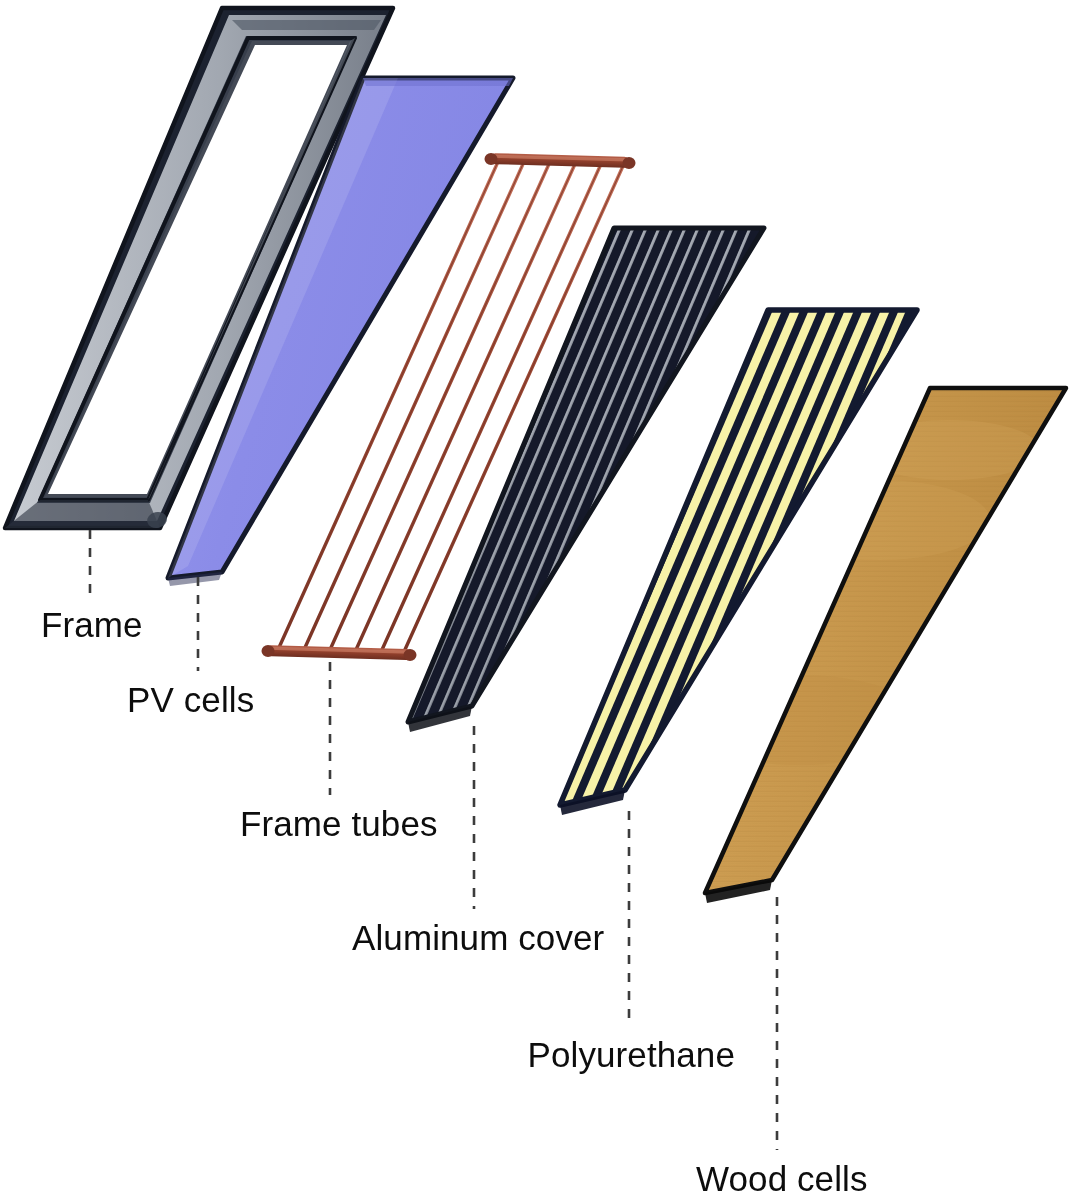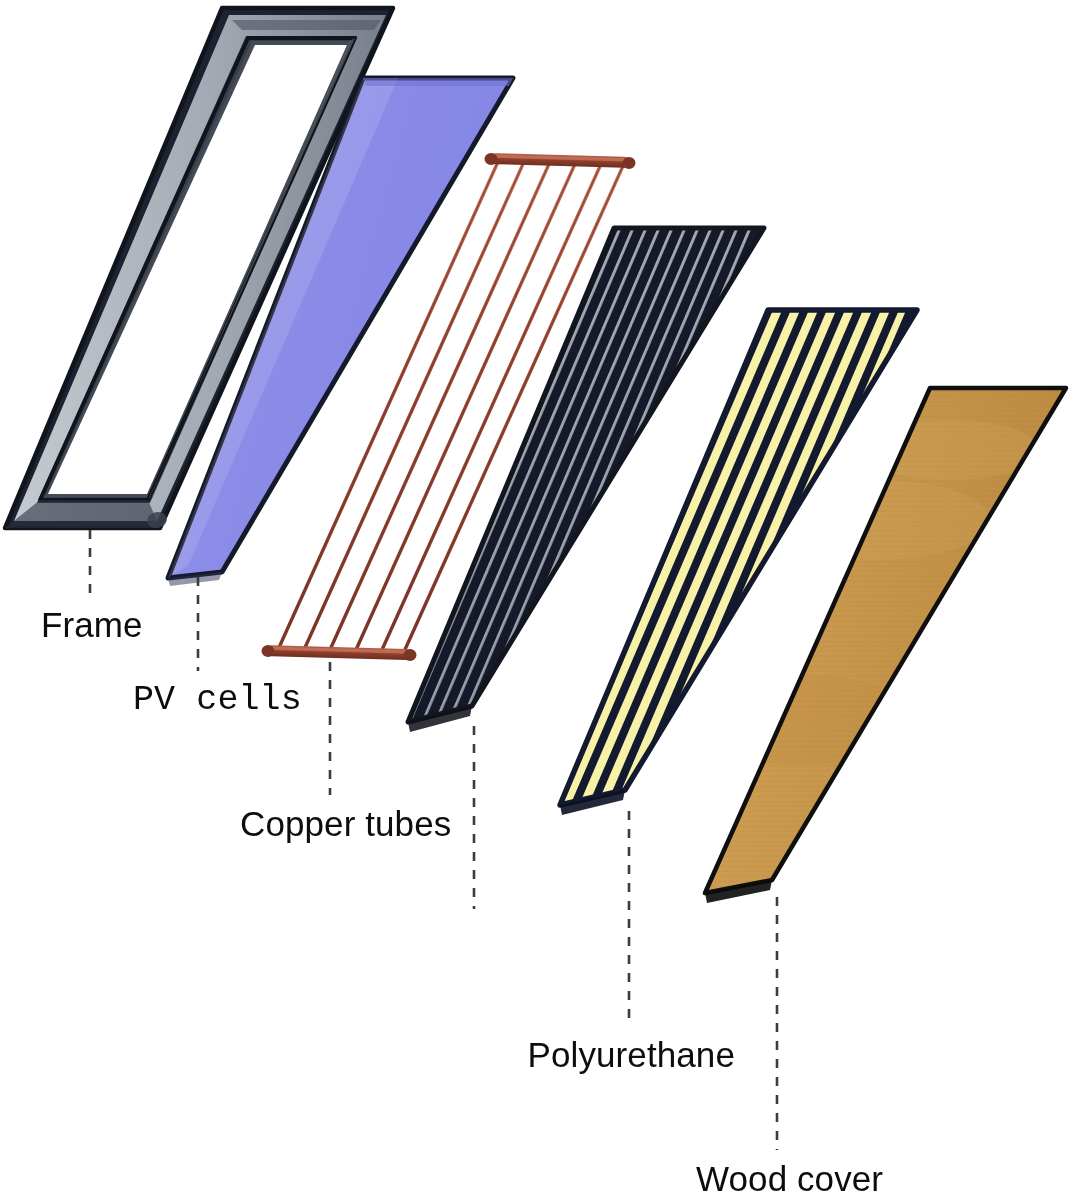--- a/index.html
+++ b/index.html
@@ -241,22 +241,23 @@
       <line x1="198" y1="577" x2="198" y2="671"></line>
       <line x1="330" y1="662" x2="330" y2="795"></line>
       <line x1="474" y1="726" x2="474" y2="909"></line>
       <line x1="629" y1="811" x2="629" y2="1026"></line>
       <line x1="777" y1="897" x2="777" y2="1150"></line>
     </g>
   </svg>
 
   <div class="callout-label" style="left:41px;  top:604px;">Frame</div>
 
-  <div class="callout-label" style="left:133px; top:679px;font-family:Liberation Mono, monospace;">PV cells</div>
-
-  <div class="callout-label" style="left:240px; top:803px;">Copper tubes</div>
-
+  <div class="callout-label" style="left:127px; top:679px;">PV cells</div>
+
+  <div class="callout-label" style="left:240px; top:803px;">Frame tubes</div>
+
+  <div class="callout-label" style="left:352px; top:917px;">Aluminum cover</div>
 
   <div class="callout-label" style="left:524px; top:1034px; width:211px;text-align:right;"><span>Polyurethane</span><br></div>
 
-  <div class="callout-label" style="left:696px; top:1158px;">Wood cover</div>
+  <div class="callout-label" style="left:696px; top:1158px;">Wood cells</div>
 
 </div>
 
 </body></html>

